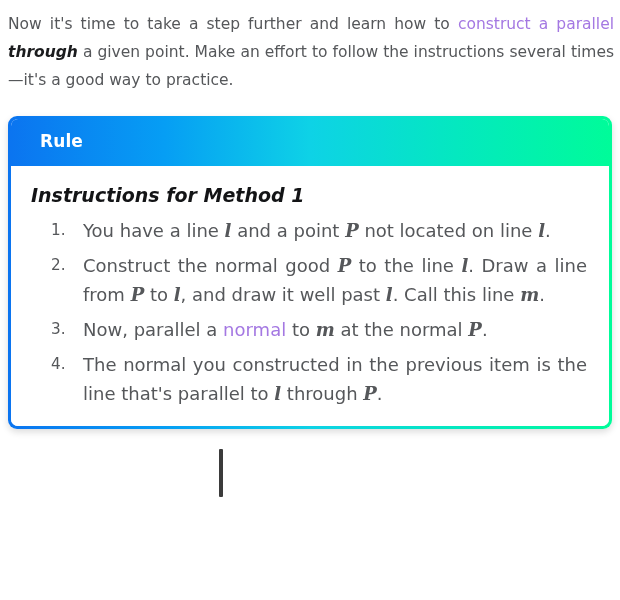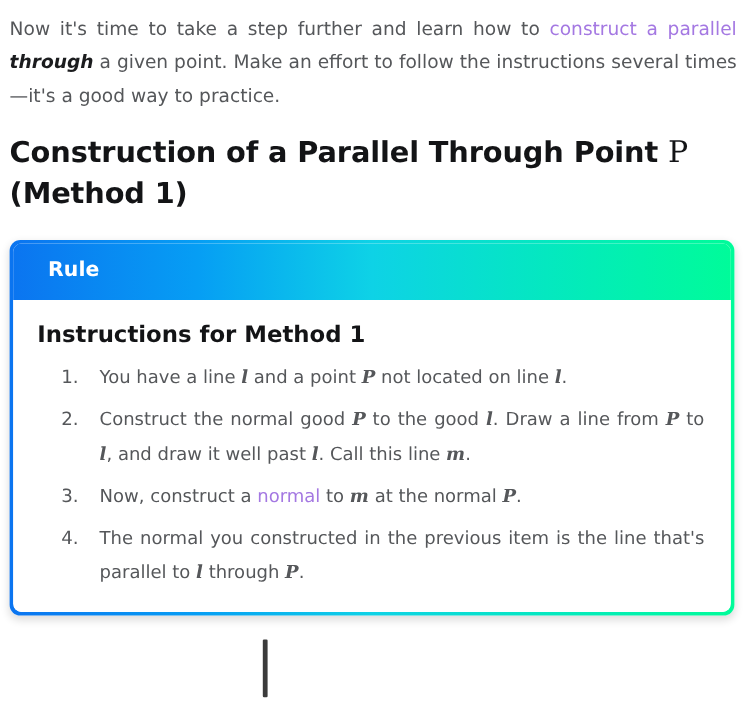--- a/index.html
+++ b/index.html
@@ -97,34 +97,35 @@
     background: #ffffff;
     padding: 14px 14px 18px 14px;
   }
   .rule-subtitle {
     margin: 0 0 6px 0;
     padding: 0 0 0 6px;
     font-size: 19px;
     line-height: 30px;
     font-weight: bold;
     color: #131416;
+    font-style: italic;
   }
 
   ol.steps {
     margin: 0;
     padding: 0;
     list-style: none;
     counter-reset: stepnum;
   }
   ol.steps > li {
     position: relative;
     counter-increment: stepnum;
     margin: 0 0 6px 0;
     padding: 0 8px 0 58px;
-    font-size: 15px;
+    font-size: 18px;
     line-height: 29px;
     text-align: justify;
     color: #55575a;
   }
   ol.steps > li:last-child { margin-bottom: 0; }
   ol.steps > li::before {
     content: counter(stepnum) ".";
     position: absolute;
     left: 26px;
     top: 0;
@@ -153,37 +154,34 @@
 </style>
 </head>
 <body>
 
 <div class="page">
 
   <p class="intro">
     <span>Now it's time to take a step further and learn how to </span><a class="lnk" href="#">construct a parallel</a><span> </span><span class="bi">through</span><span> a given point. Make an effort to follow the instructions several times—it's a good way to practice.</span>
   </p>
 
-  <h2 class="page-title">
-    <span>Construction of a Parallel Through Point </span><span class="mvar">P</span><span> (Method 1)</span>
-  </h2>
 
   <section class="rule-card">
     <div class="rule-card-inner">
 
       <div class="rule-header">
         <span class="rule-header-label">Rule</span>
       </div>
 
       <div class="rule-body">
         <h3 class="rule-subtitle">Instructions for Method 1</h3>
         <ol class="steps" id="steps-list">
             <li><span>You have a line </span><span class="mvar">l</span><span> and a point </span><span class="mvar">P</span><span> not located on line </span><span class="mvar">l</span><span>.</span></li>
-            <li><span>Construct the normal good </span><span class="mvar">P</span><span> to the good </span><span class="mvar">l</span><span>. Draw a line from </span><span class="mvar">P</span><span> to </span><span class="mvar">l</span><span>, and draw it well past </span><span class="mvar">l</span><span>. Call this line </span><span class="mvar">m</span><span>.</span></li>
-            <li><span>Now, construct a </span><a class="lnk" href="#">normal</a><span> to </span><span class="mvar">m</span><span> at the normal </span><span class="mvar">P</span><span>.</span></li>
+            <li><span>Construct the normal good </span><span class="mvar">P</span><span> to the line </span><span class="mvar">l</span><span>. Draw a line from </span><span class="mvar">P</span><span> to </span><span class="mvar">l</span><span>, and draw it well past </span><span class="mvar">l</span><span>. Call this line </span><span class="mvar">m</span><span>.</span></li>
+            <li><span>Now, parallel a </span><a class="lnk" href="#">normal</a><span> to </span><span class="mvar">m</span><span> at the normal </span><span class="mvar">P</span><span>.</span></li>
             <li><span>The normal you constructed in the previous item is the line that's parallel to </span><span class="mvar">l</span><span> through </span><span class="mvar">P</span><span>.</span></li>
           </ol>
       </div>
 
     </div>
   </section>
 
   <div class="figure-area">
     <div class="fig-vline"></div>
   </div>

